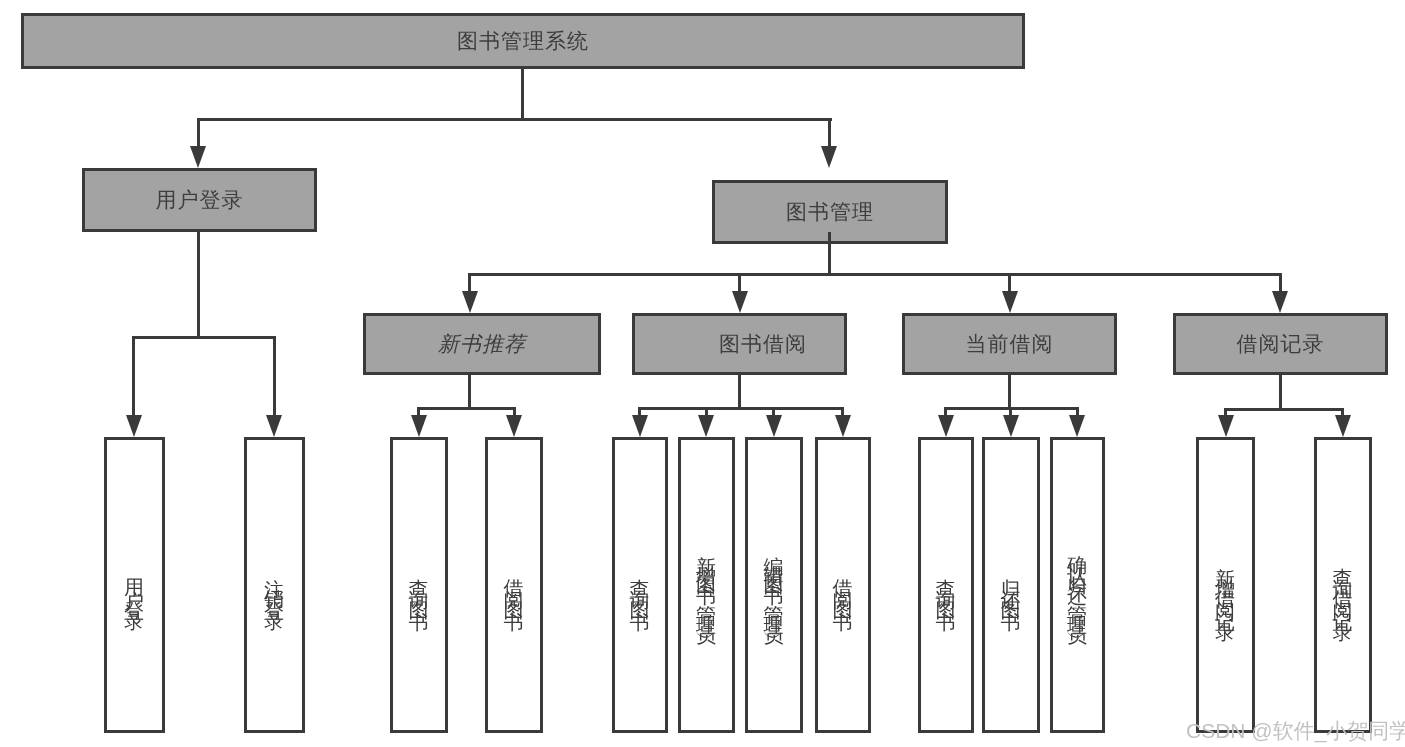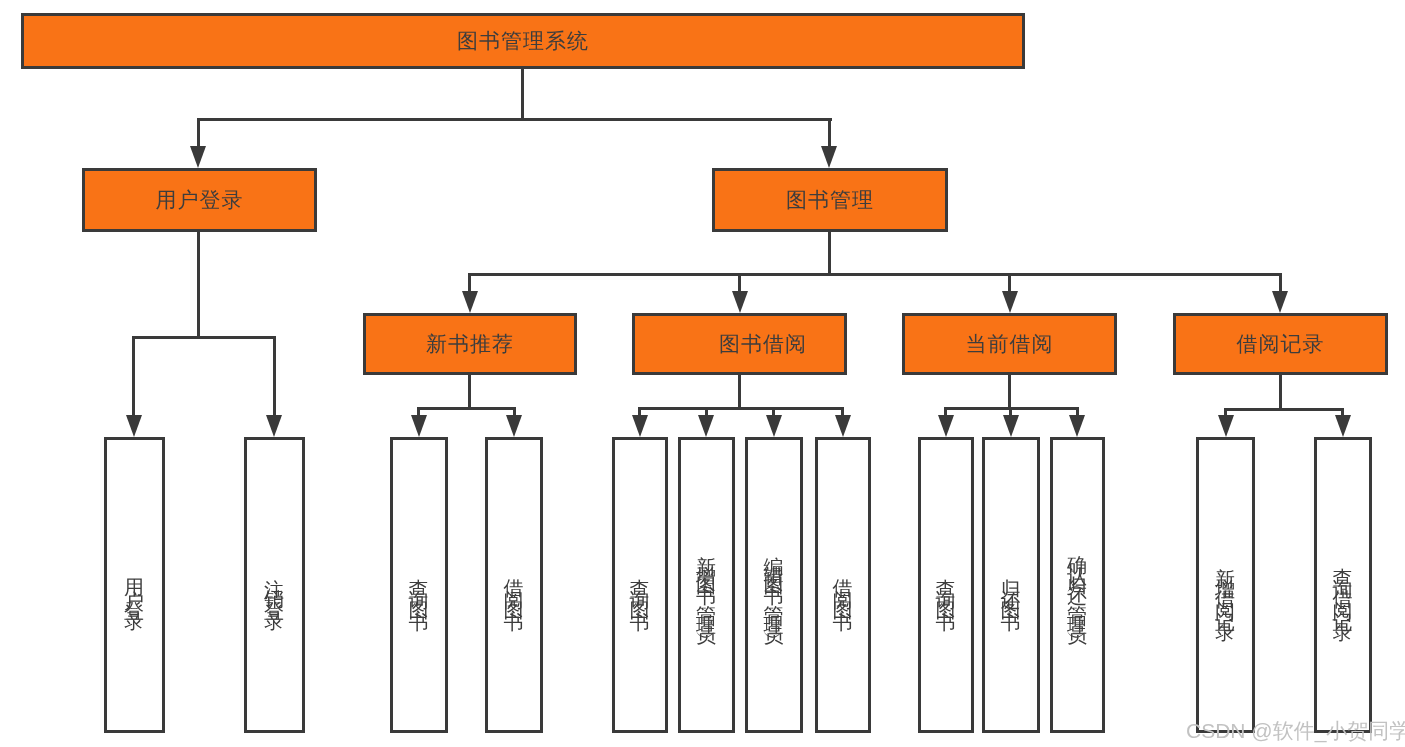--- a/index.html
+++ b/index.html
@@ -14,21 +14,21 @@
     width:1405px;height:747px;
     background:var(--bg);
     overflow:hidden;
     font-family:"Liberation Sans", sans-serif;
     color:var(--text);
   }
   .hbox{
     position:absolute;
     box-sizing:border-box;
     border:3px solid var(--line);
-    background:#f97316;
+    background:#a3a3a3;
     display:flex;align-items:center;justify-content:center;
     font-size:21px;
     letter-spacing:1px;
     white-space:nowrap;
   }
   .vbox{
     position:absolute;
     box-sizing:border-box;
     border:3px solid var(--line);
     background:#fff;
@@ -67,21 +67,21 @@
   <div class="vline" style="left:521px;top:69px;height:49px;"></div>
   <div class="hline" style="left:197px;top:118px;width:635px;"></div>
   <div class="vline" style="left:197px;top:118px;height:32px;"></div>
   <div class="arrowhead" style="left:190px;top:146px;"></div>
   <div class="vline" style="left:828px;top:118px;height:32px;"></div>
   <div class="arrowhead" style="left:821px;top:146px;"></div>
 
   <div class="hbox" style="left:82px;top:168px;width:235px;height:64px;">
     <span>用户登录</span>
   </div>
-  <div class="hbox" style="left:712px;top:168px;width:236px;height:64px;">
+  <div class="hbox" style="left:712px;top:180px;width:236px;height:64px;">
     <span>图书管理</span>
   </div>
 
   <div class="vline" style="left:197px;top:232px;height:104px;"></div>
   <div class="hline" style="left:132px;top:336px;width:144px;"></div>
   <div class="vline" style="left:132px;top:336px;height:84px;"></div>
   <div class="arrowhead" style="left:126px;top:415px;"></div>
   <div class="vline" style="left:273px;top:336px;height:84px;"></div>
   <div class="arrowhead" style="left:266px;top:415px;"></div>
 
@@ -89,21 +89,21 @@
   <div class="hline" style="left:468px;top:273px;width:814px;"></div>
   <div class="vline" style="left:468px;top:273px;height:22px;"></div>
   <div class="arrowhead" style="left:462px;top:291px;"></div>
   <div class="vline" style="left:738px;top:273px;height:22px;"></div>
   <div class="arrowhead" style="left:732px;top:291px;"></div>
   <div class="vline" style="left:1008px;top:273px;height:22px;"></div>
   <div class="arrowhead" style="left:1002px;top:291px;"></div>
   <div class="vline" style="left:1279px;top:273px;height:22px;"></div>
   <div class="arrowhead" style="left:1272px;top:291px;"></div>
 
-  <div class="hbox" style="left:363px;top:313px;width:214px;height:62px;">
+  <div class="hbox" style="left:363px;top:313px;width:238px;height:62px;font-style:italic;">
     <span>新书推荐</span>
   </div>
   <div class="hbox" style="left:632px;top:313px;width:215px;height:62px;padding-left:47px;">
     <span>图书借阅</span>
   </div>
   <div class="hbox" style="left:1173px;top:313px;width:215px;height:62px;">
     <span>借阅记录</span>
   </div>
   <div class="hbox" style="left:902px;top:313px;width:215px;height:62px;">
     <span>当前借阅</span>

